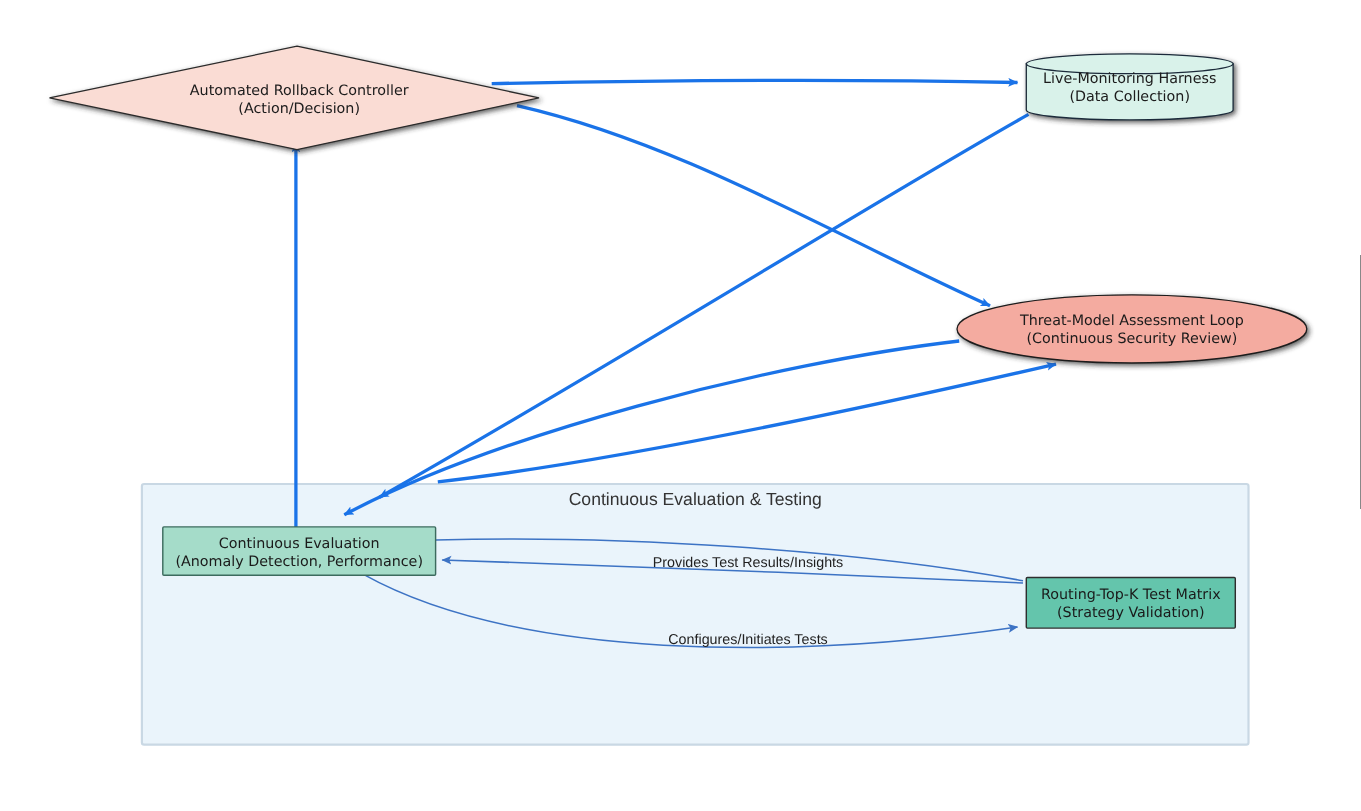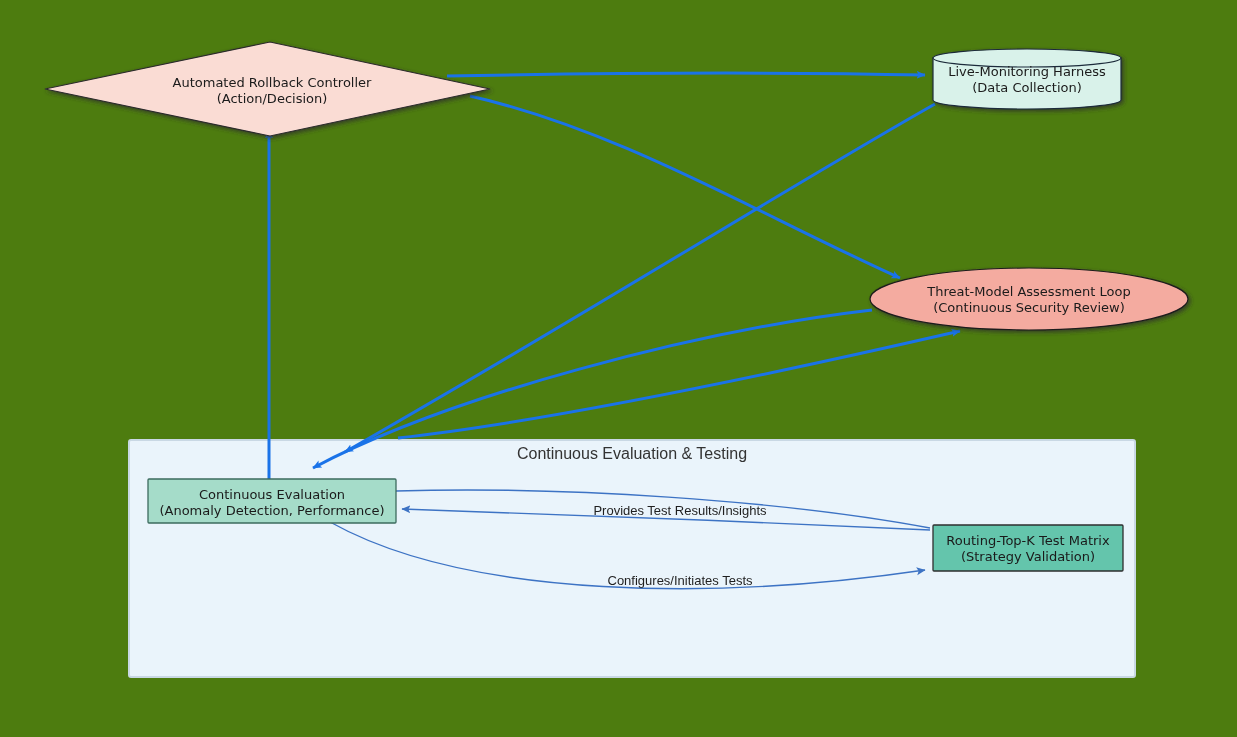--- a/index.html
+++ b/index.html
@@ -4,21 +4,21 @@
 <style>
   html, body {
     margin: 0;
     padding: 0;
     background: #000000;
   }
   #canvas {
     position: relative;
     width: 1237px;
     height: 737px;
-    background: #4d7c0f;
+    background: #ffffff;
     overflow: hidden;
     font-family: "DejaVu Sans", sans-serif;
   }
   svg#diagram {
     position: absolute;
     left: 0;
     top: 0;
     width: 1237px;
     height: 737px;
   }

